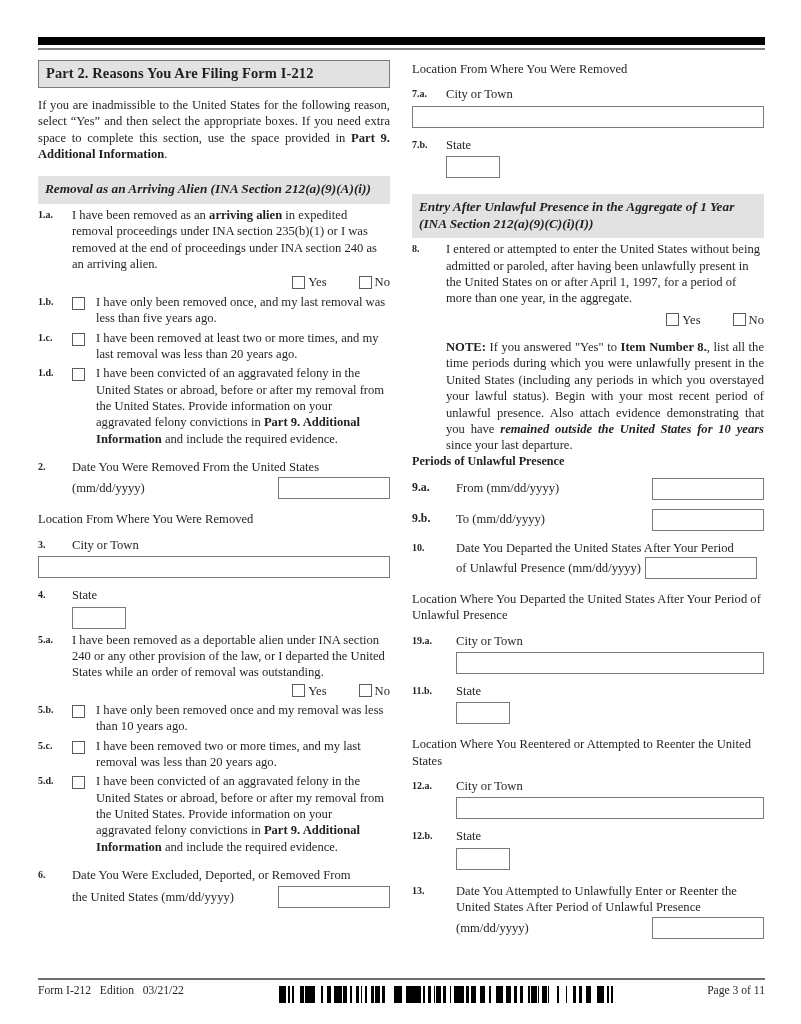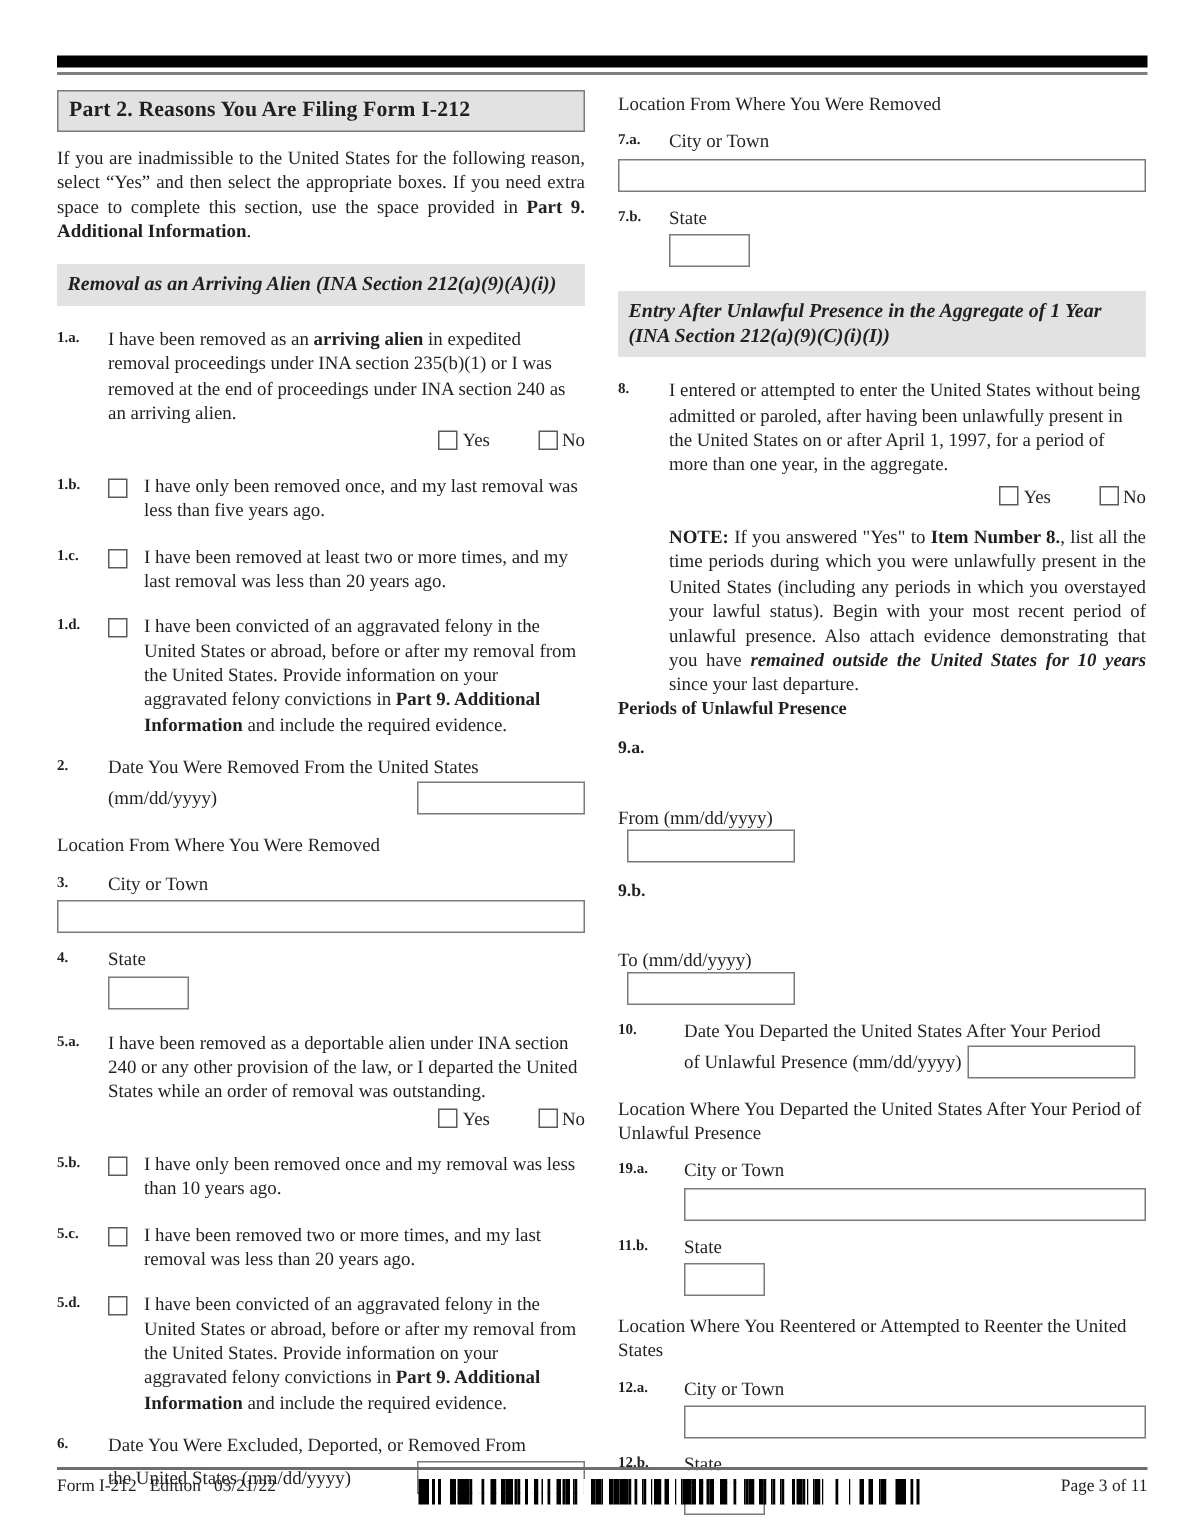--- a/index.html
+++ b/index.html
@@ -79,21 +79,21 @@
     font-weight: bold;
     font-style: italic;
     font-size: 13.3px;
     line-height: 1.25;
     margin-top: 14px;
   }
 
   
   .q {
     display: flex;
-    margin-top: 14px;
+    margin-top: 3px;
     font-size: 12.6px;
     line-height: 1.30;
   }
   .q.tight { margin-top: 9px; }
   .qnum {
     flex: 0 0 34px;
     font-weight: bold;
     font-size: 10px;
     padding-top: 1px;
   }
@@ -163,21 +163,20 @@
     font-weight: bold;
     font-size: 12.2px;
   }
 
   
   .rowfield {
     display: flex;
     align-items: flex-start;
     margin-top: 9px;
     font-size: 12.6px;
-    flex-direction: column;
   }
   .rowfield .rnum { flex: 0 0 34px; font-weight: bold; font-size: 11.8px; padding-top: 2px;}
   .rowfield .rnum.w44 { flex: 0 0 44px; }
   .rowfield .rlab { flex: 1 1 auto; padding-top: 2px; line-height: 1.30; }
   .rowfield .rfield { flex: 0 0 auto; margin-left: 6px; }
 
   
   .footer-rule {
     position: absolute;
     left: 38px;

